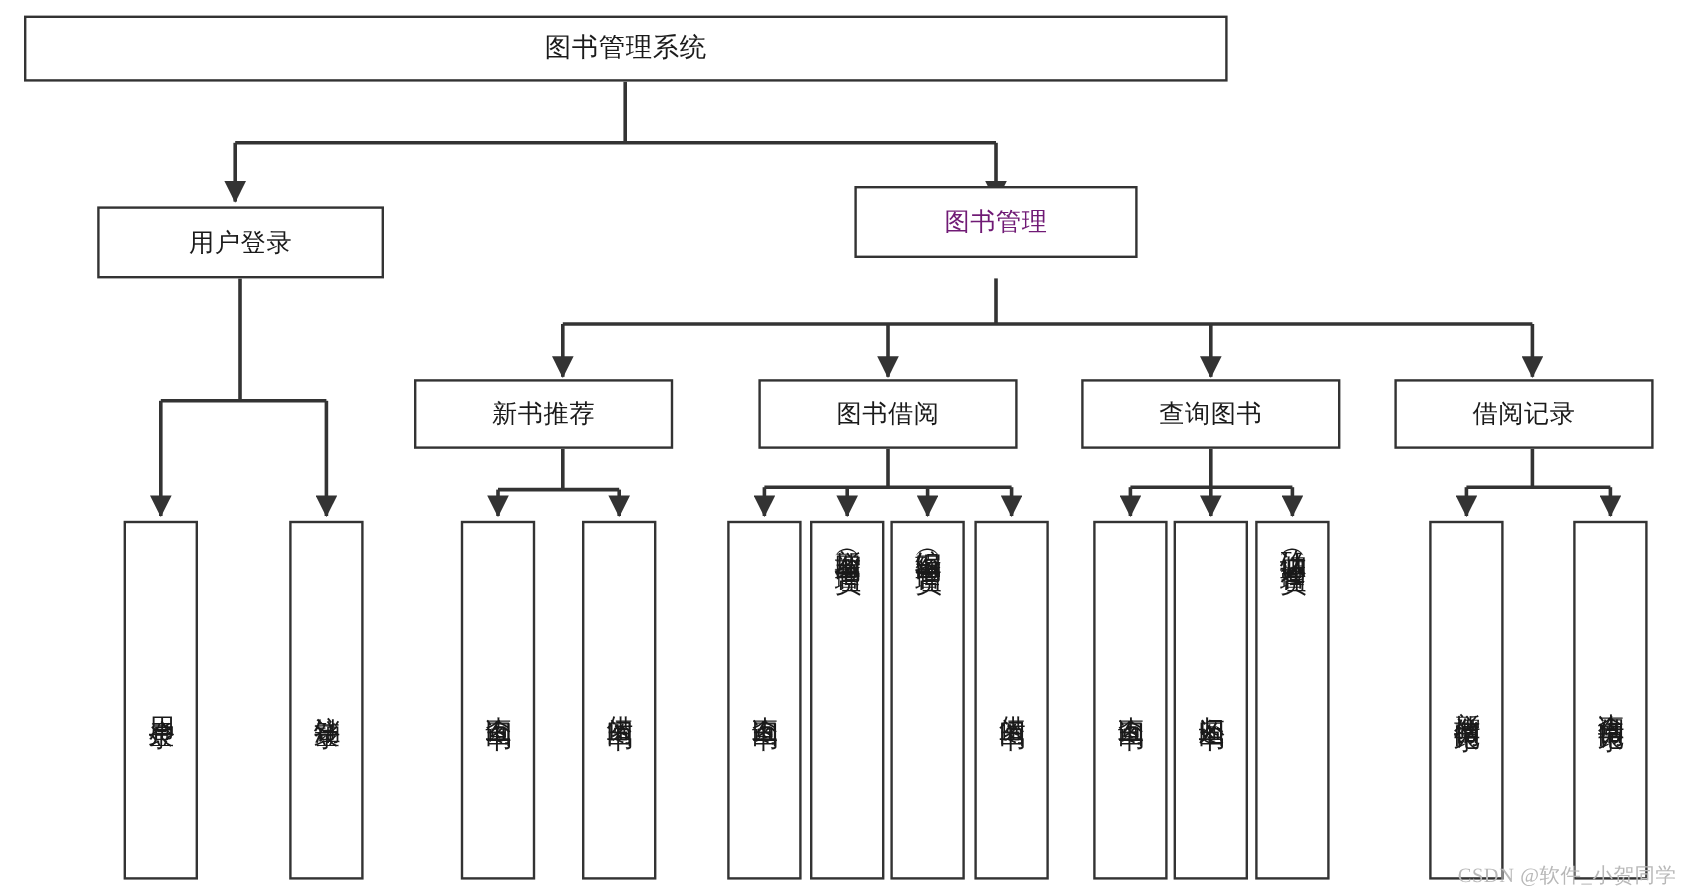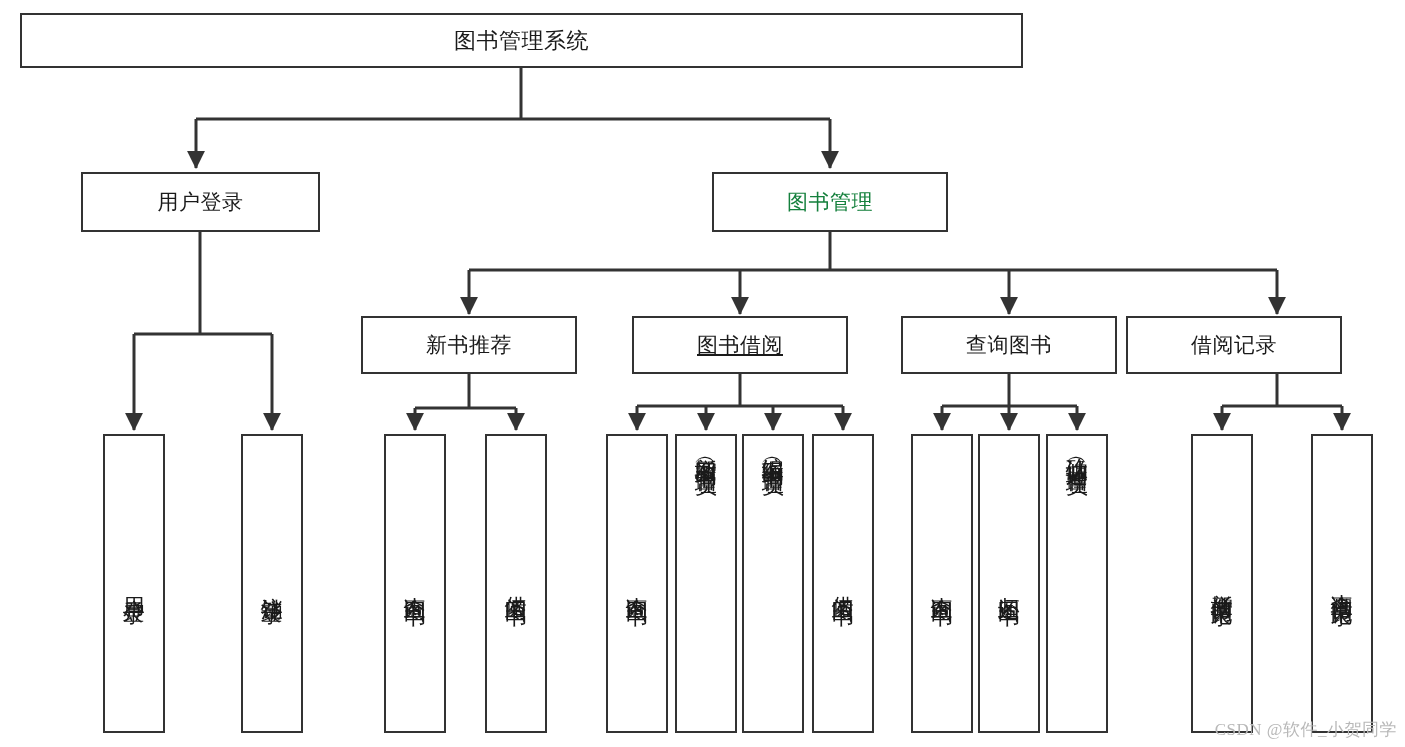--- a/index.html
+++ b/index.html
@@ -133,34 +133,34 @@
     </g>
   </svg>
 
   <div class="node root horizontal" style="left: 20px; top: 13px; width: 1003px; height: 55px; border-color: rgb(51, 51, 51); background: rgb(255, 255, 255); color: rgb(26, 26, 26);">
     <span class="label">图书管理系统</span>
   </div>
 
   <div class="node horizontal" style="left: 81px; top: 172px; width: 239px; height: 60px; border-color: rgb(51, 51, 51); background: rgb(255, 255, 255); color: rgb(26, 26, 26);">
     <span class="label">用户登录</span>
   </div>
-  <div class="node horizontal" style="left: 712px; top: 172px; width: 236px; height: 60px; border-color: rgb(51, 51, 51); background: rgb(255, 255, 255); color: #15803d;">
+  <div class="node horizontal" style="left: 712px; top: 155px; width: 236px; height: 60px; border-color: rgb(51, 51, 51); background: rgb(255, 255, 255); color: #701a75;">
     <span class="label">图书管理</span>
   </div>
 
-  <div class="node horizontal" style="left: 361px; top: 316px; width: 216px; height: 58px; border-color: rgb(51, 51, 51); background: rgb(255, 255, 255); color: rgb(26, 26, 26);">
+  <div class="node horizontal" style="left: 345px; top: 316px; width: 216px; height: 58px; border-color: rgb(51, 51, 51); background: rgb(255, 255, 255); color: rgb(26, 26, 26);">
     <span class="label">新书推荐</span>
   </div>
-  <div class="node horizontal" style="left: 632px; top: 316px; width: 216px; height: 58px; border-color: rgb(51, 51, 51); background: rgb(255, 255, 255); color: rgb(26, 26, 26); text-decoration: underline;">
+  <div class="node horizontal" style="left: 632px; top: 316px; width: 216px; height: 58px; border-color: rgb(51, 51, 51); background: rgb(255, 255, 255); color: rgb(26, 26, 26);">
     <span class="label">图书借阅</span>
   </div>
   <div class="node horizontal" style="left: 901px; top: 316px; width: 216px; height: 58px; border-color: rgb(51, 51, 51); background: rgb(255, 255, 255); color: rgb(26, 26, 26);">
     <span class="label">查询图书</span>
   </div>
-  <div class="node horizontal" style="left: 1126px; top: 316px; width: 216px; height: 58px; border-color: rgb(51, 51, 51); background: rgb(255, 255, 255); color: rgb(26, 26, 26);">
+  <div class="node horizontal" style="left: 1162px; top: 316px; width: 216px; height: 58px; border-color: rgb(51, 51, 51); background: rgb(255, 255, 255); color: rgb(26, 26, 26);">
     <span class="label">借阅记录</span>
   </div>
 
   <div class="node vertical centered" style="left: 103px; top: 434px; width: 62px; height: 299px; border-color: rgb(51, 51, 51); background: rgb(255, 255, 255); color: rgb(26, 26, 26);">
     <span class="label">用户登录</span>
   </div>
   <div class="node vertical centered" style="left: 241px; top: 434px; width: 62px; height: 299px; border-color: rgb(51, 51, 51); background: rgb(255, 255, 255); color: rgb(26, 26, 26);">
     <span class="label">注销登录</span>
   </div>
 

